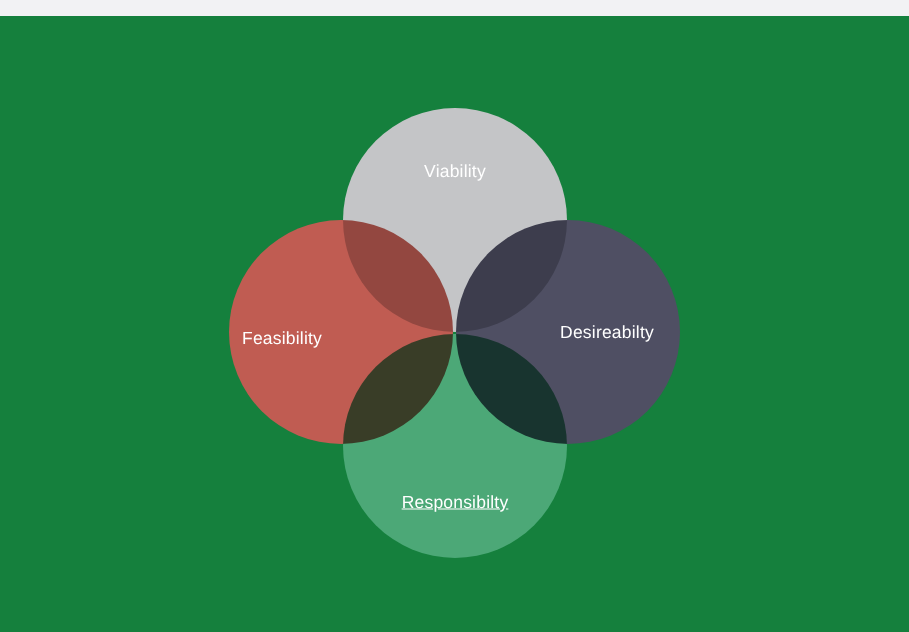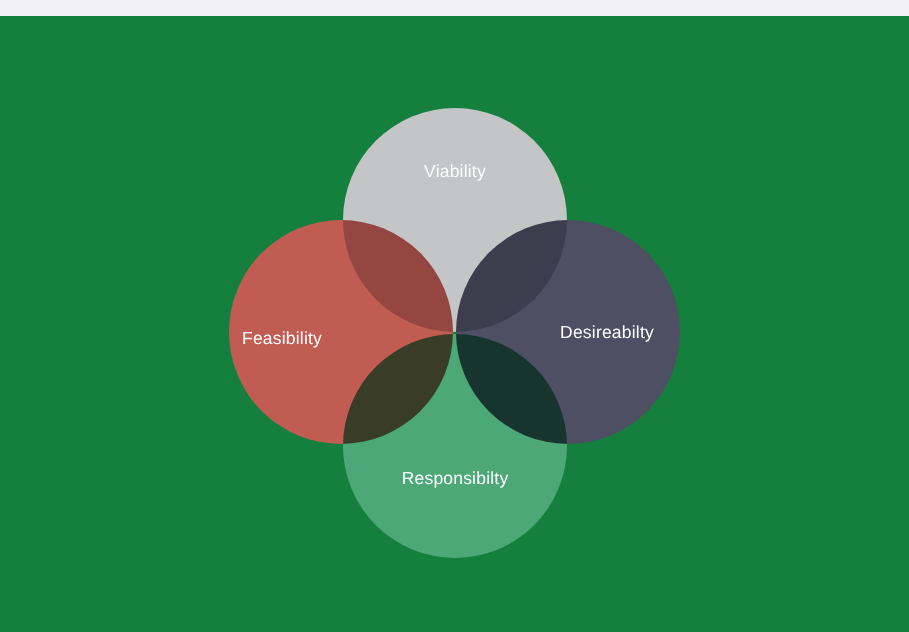--- a/index.html
+++ b/index.html
@@ -61,15 +61,15 @@
     <div class="venn-circle" style="width: 224px; height: 224px; left: 343px; top: 92px; background: rgb(196, 197, 199); mix-blend-mode: multiply;"></div>
     <div class="venn-circle" style="width: 224px; height: 224px; left: 229px; top: 204px; background: rgb(192, 92, 82); mix-blend-mode: multiply;"></div>
     <div class="venn-circle" style="width: 224px; height: 224px; left: 456px; top: 204px; background: rgb(79, 79, 99); mix-blend-mode: multiply;"></div>
     <div class="venn-circle" style="width: 224px; height: 224px; left: 343px; top: 318px; background: rgb(76, 168, 119); mix-blend-mode: multiply;"></div>
 
   </div>
 
   <div class="venn-label" style="left: 455px; top: 155px; color: rgb(255, 255, 255);">Viability</div>
   <div class="venn-label" style="left: 282px; top: 322px; color: rgb(255, 255, 255);">Feasibility</div>
   <div class="venn-label" style="left: 607px; top: 316px; color: rgb(255, 255, 255);">Desireabilty</div>
-  <div class="venn-label" style="left: 455px; top: 462px; color: rgb(255, 255, 255);">Responsibilty</div>
+  <div class="venn-label" style="left: 455px; top: 486px; color: rgb(255, 255, 255); text-decoration: underline;">Responsibilty</div>
 
 </div>
 
 </body></html>

